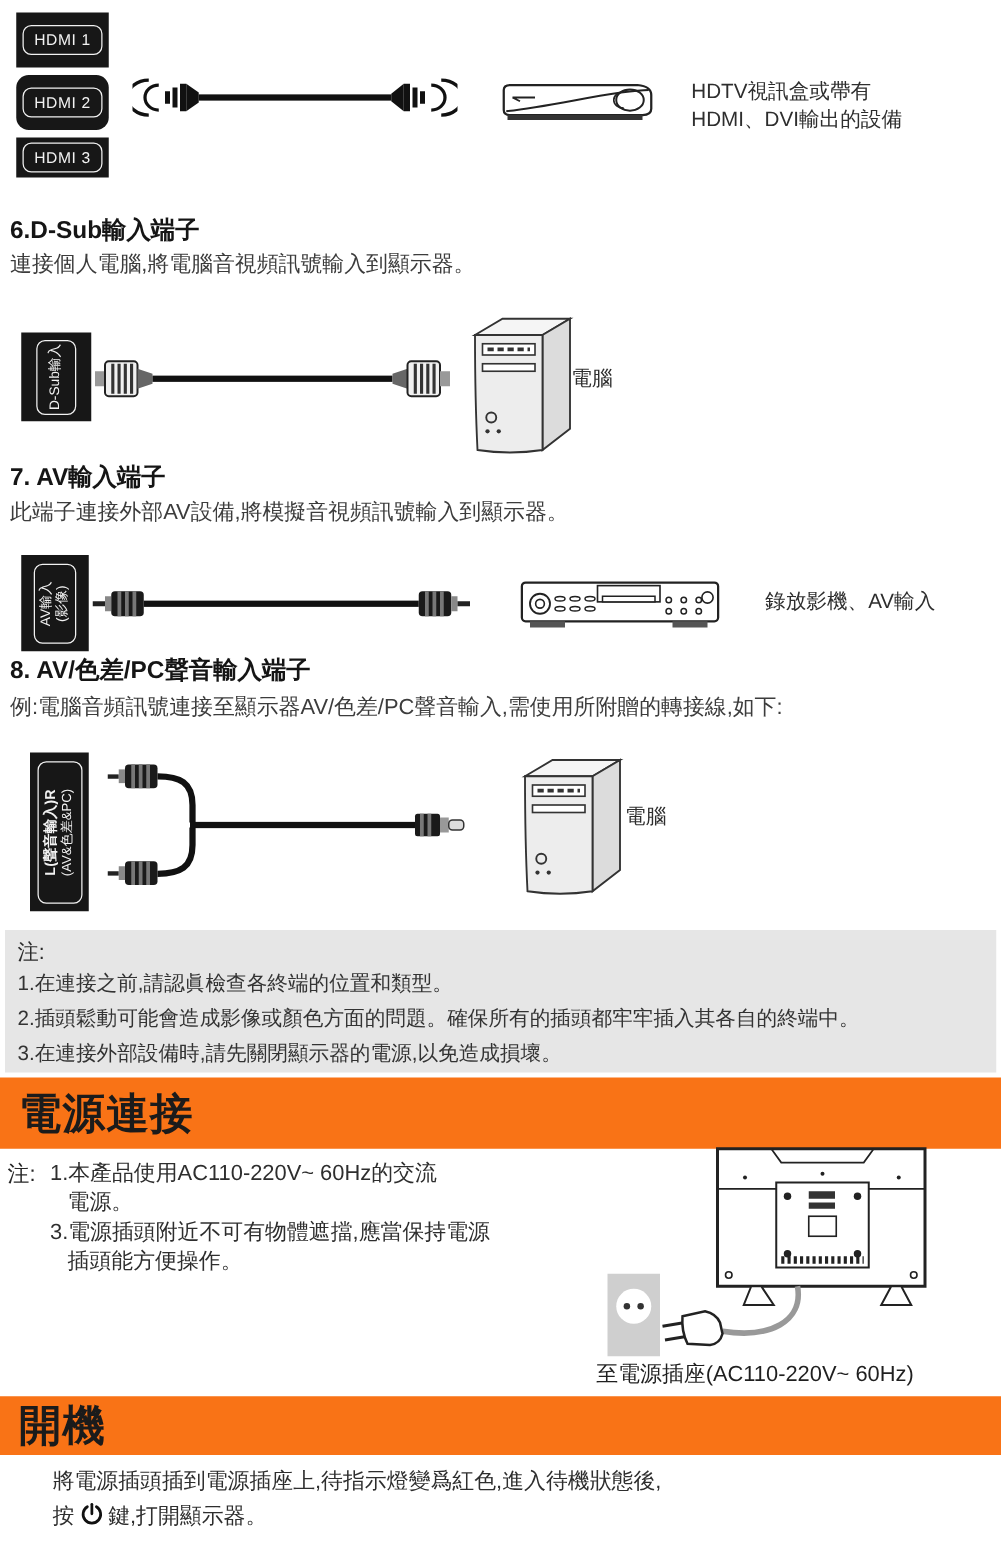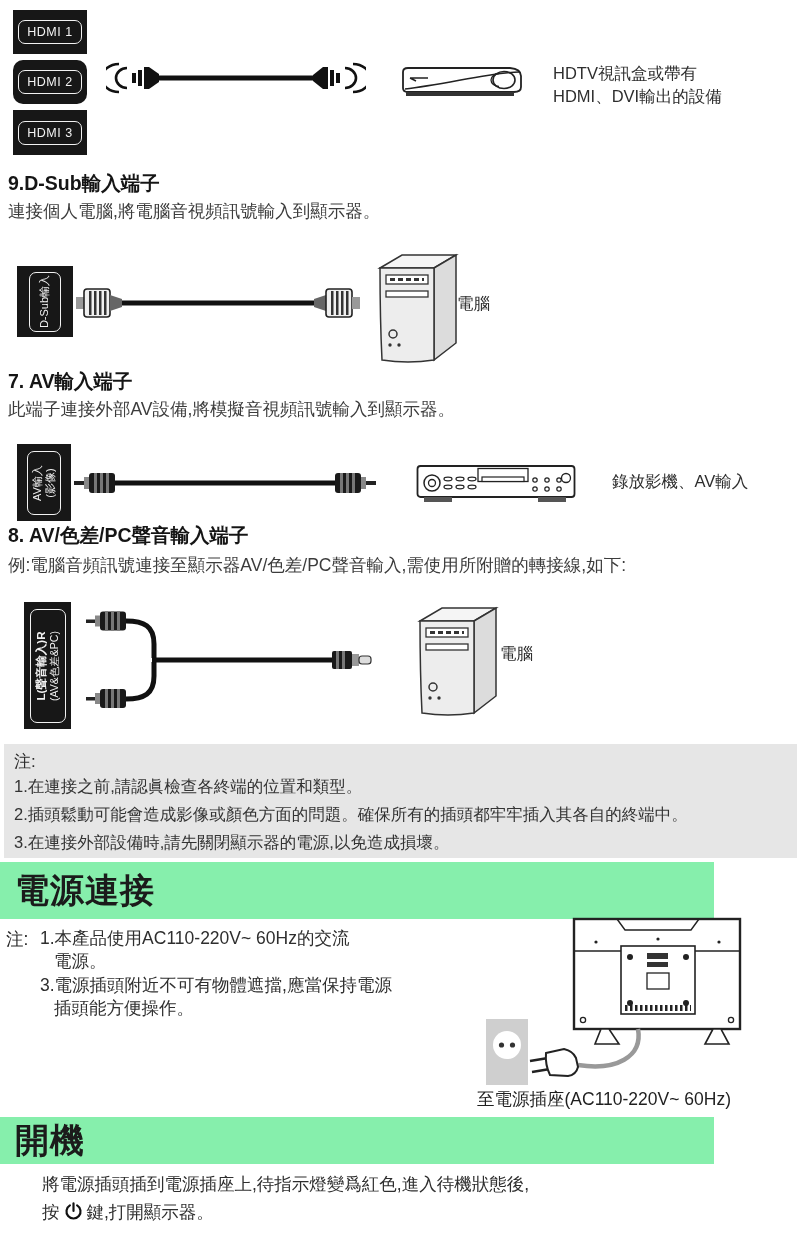--- a/index.html
+++ b/index.html
@@ -18,21 +18,21 @@
   .vtext .sub { font-size:10.5px; }
 
   .heading { position:absolute; font-size:19.5px; font-weight:bold; color:#151515; white-space:nowrap; }
   .body-text { position:absolute; font-size:17.5px; color:#3c3c3c; white-space:nowrap; }
   .dev-label { position:absolute; font-size:16.5px; color:#2e2e2e; white-space:nowrap; line-height:23px; }
 
   .notes-box { position:absolute; left:4px; top:744px; width:793px; height:114px; background:#e6e6e6; }
   .note-title { position:absolute; left:10px; top:6px; font-size:17px; color:#2b2b2b; }
   .note-line { position:absolute; left:10px; font-size:16.5px; color:#333; white-space:nowrap; }
 
-  .banner { position:absolute; left:0; width:714px; background:#86efac; display:flex; align-items:center; }
+  .banner { position:absolute; left:0; width:801px; background:#f97316; display:flex; align-items:center; }
   .banner .btext { font-size:34px; font-weight:bold; color:#1b1b1b; margin-left:15px; letter-spacing:1px; }
 
   .pw-note-label { position:absolute; left:6px; top:927px; font-size:17.5px; color:#262626; }
   .pw-items { position:absolute; left:40px; top:927px; width:468px; font-size:17.5px; color:#2e2e2e; line-height:22.5px; }
   .pw-item { margin-bottom:2px; }
   .pw-item .l2 { padding-left:14px; }
 
   .outlet-label { position:absolute; left:477px; top:1087px; font-size:17.5px; color:#1f1f1f; white-space:nowrap; }
   .pon-line { position:absolute; left:42px; font-size:17.5px; color:#2e2e2e; white-space:nowrap; }
   .picon { display:inline-block; vertical-align:-3px; margin:0 4px; }
@@ -45,21 +45,21 @@
   <div class="portbox" style="left:13px; top:10px; width:74px; height:44px;">
     <div class="pframe">
         <span class="hpill">HDMI 1</span>
       </div>
   </div>
   <div class="portbox" style="left:13px; top:60px; width:74px; height:44px;border-radius:10px;">
     <div class="pframe">
         <span class="hpill">HDMI 2</span>
       </div>
   </div>
-  <div class="portbox" style="left:13px; top:110px; width:74px; height:45px;">
+  <div class="portbox" style="left:13px; top:110px; width:74px; height:32px;">
     <div class="pframe">
         <span class="hpill">HDMI 3</span>
       </div>
   </div>
 
   <svg class="abs" style="left:106px; top:62px;" width="260" height="32" viewBox="0 0 260 32">
     <path d="M13,2 A17,14 0 0 0 13,30" stroke="#111" stroke-width="2.6" fill="none"></path>
     <path d="M21,6 A11,10 0 0 0 21,26" stroke="#111" stroke-width="2.6" fill="none"></path>
     <rect x="26" y="11" width="4" height="10" fill="#111"></rect>
     <rect x="32" y="8" width="4" height="16" fill="#111"></rect>
@@ -80,21 +80,21 @@
     <ellipse cx="106" cy="20" rx="11" ry="8.5" fill="none" stroke="#222" stroke-width="1.6"></ellipse>
     <path d="M101,13.5 A8,6.5 0 0 0 101,26.5" fill="none" stroke="#222" stroke-width="1.3"></path>
     <path d="M12,18 L30,18 M12,18 L18,21" stroke="#222" stroke-width="1.5" fill="none"></path>
     <rect x="8" y="32" width="108" height="4" fill="#333"></rect>
   </svg>
   <div class="dev-label" style="left:553px; top:62px;">
     <div>HDTV視訊盒或帶有</div>
     <div>HDMI、DVI輸出的設備</div>
   </div>
 
-  <div class="heading" style="left:8px; top:170px;">9.D-Sub輸入端子</div>
+  <div class="heading" style="left:8px; top:170px;">6.D-Sub輸入端子</div>
   <div class="body-text" style="left:8px; top:199px;text-align:center;">連接個人電腦,將電腦音視頻訊號輸入到顯示器。</div>
 
   <div class="portbox" style="left:17px; top:266px; width:56px; height:71px;">
     <div class="pframe" style="width:32px; height:60px;">
       <span class="vtext">D-Sub輸入</span>
     </div>
   </div>
 
   <svg class="abs" style="left:76px; top:282px;" width="284" height="42" viewBox="0 0 284 42">
     <rect x="0" y="15" width="8" height="12" fill="#999"></rect>

